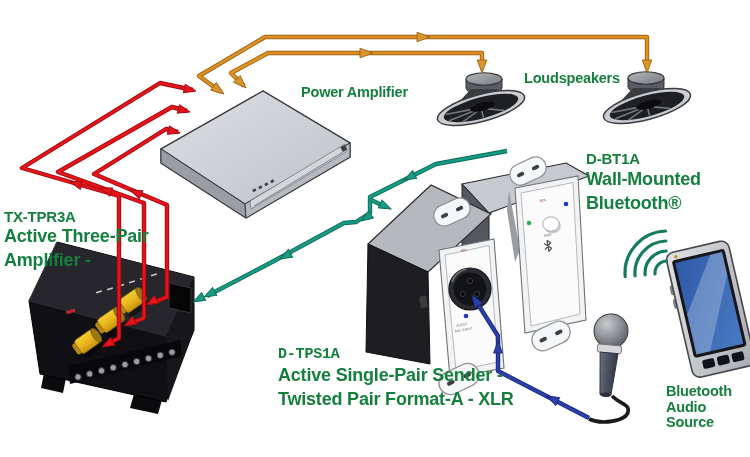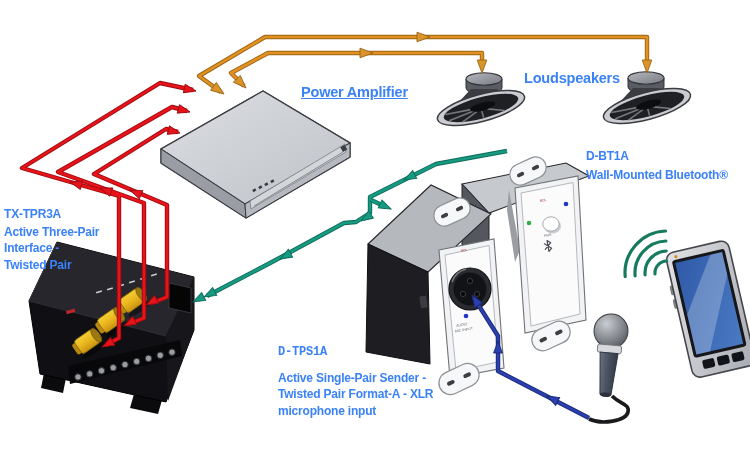--- a/index.html
+++ b/index.html
@@ -1,21 +1,21 @@
 <!DOCTYPE html>
 <html><head>
 <meta charset="utf-8">
 <style>
   html,body{margin:0;padding:0;background:#fff;}
   #stage{position:relative;width:750px;height:457px;background:#ffffff;overflow:hidden;
          font-family:"Liberation Sans",sans-serif;}
   #stage svg{position:absolute;left:0;top:0;}
-  .lbl{position:absolute;color:#3b82f6;}
-  .model{font-weight:700;font-size:12px;line-height:1.15;letter-spacing:-0.2px;}
-  .desc{font-weight:600;font-size:12px;line-height:1.36;letter-spacing:-0.2px;}
+  .lbl{position:absolute;color:#15803d;}
+  .model{font-weight:700;font-size:15px;line-height:1.15;letter-spacing:-0.2px;}
+  .desc{font-weight:600;font-size:18px;line-height:1.36;letter-spacing:-0.2px;}
   .caption{font-weight:600;font-size:14.5px;line-height:1.08;letter-spacing:-0.2px;}
   
   .w-red-o{stroke:#9e0b10;stroke-width:4.4;fill:none;stroke-linejoin:round;}
   .w-red{stroke:#e6131a;stroke-width:2.6;fill:none;stroke-linejoin:round;}
   .w-org-o{stroke:#9c6414;stroke-width:4.4;fill:none;stroke-linejoin:round;}
   .w-org{stroke:#e09122;stroke-width:2.6;fill:none;stroke-linejoin:round;}
   .w-teal-o{stroke:#0e6b59;stroke-width:4.4;fill:none;stroke-linejoin:round;}
   .w-teal{stroke:#169a82;stroke-width:2.6;fill:none;stroke-linejoin:round;}
   .w-blue-o{stroke:#1b2a78;stroke-width:4.4;fill:none;stroke-linejoin:round;}
   .w-blue{stroke:#2b3fae;stroke-width:2.6;fill:none;stroke-linejoin:round;}
@@ -336,32 +336,34 @@
     <path d="M655.0,274.0 A12 12 0 0 1 666.6,261.0"></path>
     <path d="M645.1,274.9 A22 22 0 0 1 666.2,251.0"></path>
     <path d="M635.1,275.8 A32 32 0 0 1 665.9,241.0"></path>
     <path d="M625.2,276.7 A42 42 0 0 1 665.5,231.0"></path>
   </g>
 </svg>
 
 <div class="lbl model" style="left:4px;top:208px;">TX-TPR3A</div>
 <div class="lbl desc" style="left:4px;top:224px;">
   <div>Active Three-Pair</div>
-  <div>Interface -</div>
-  <div>Twisted Pair</div>
-</div>
-
-<div class="lbl caption" style="left:301px;top:85px;text-decoration:underline;">Power Amplifier</div>
+  <div>Amplifier -</div>
+</div>
+
+<div class="lbl caption" style="left:301px;top:85px;">Power Amplifier</div>
 <div class="lbl caption" style="left:524px;top:71px;">Loudspeakers</div>
 
 <div class="lbl model" style="left:586px;top:150px;">D-BT1A</div>
 <div class="lbl desc" style="left:586px;top:167px;">
   <div>Wall-Mounted Bluetooth®</div>
 </div>
 
 <div class="lbl model" style="left:278px;top:346px;font-family:Liberation Mono, monospace;">D-TPS1A</div>
-<div class="lbl desc" style="left:278px;top:363px;margin-top:7px;">
+<div class="lbl desc" style="left:278px;top:363px;">
   <div>Active Single-Pair Sender -</div>
   <div>Twisted Pair Format-A - XLR</div>
-  <div>microphone input</div>
-</div>
-
+</div>
+
+<div class="lbl caption" style="left:666px;top:384px;">
+  <div>Bluetooth</div>
+  <div>Audio Source</div>
+</div>
 </div>
 
 </body></html>

